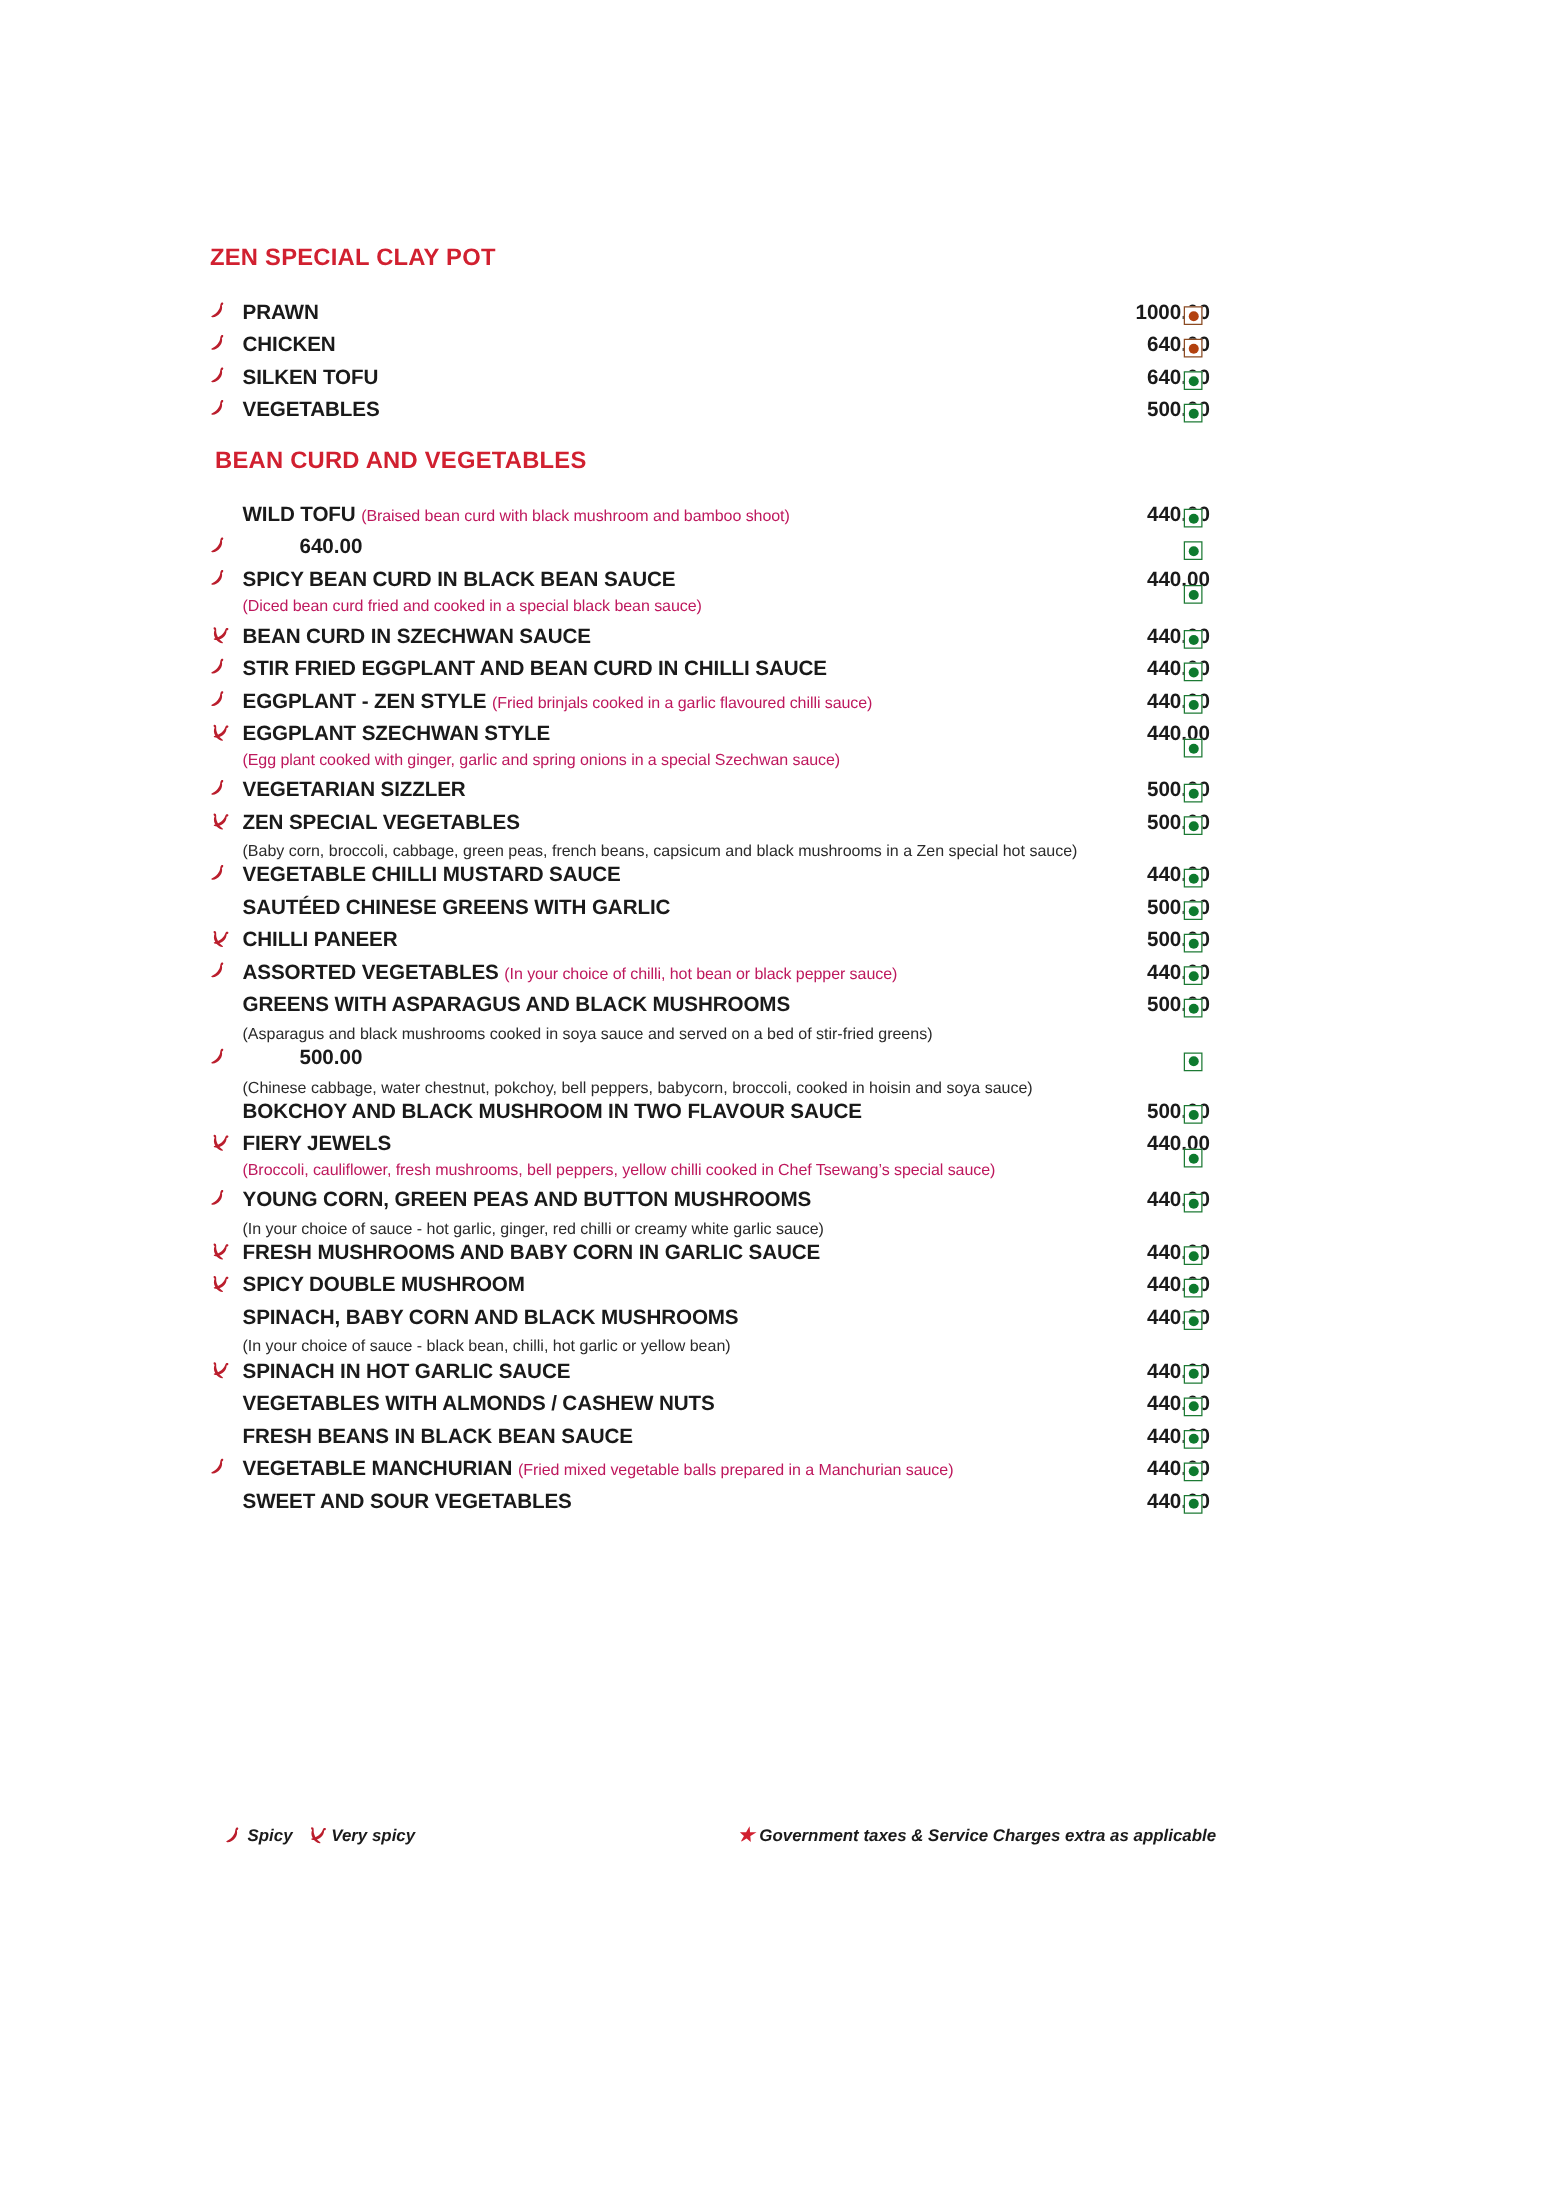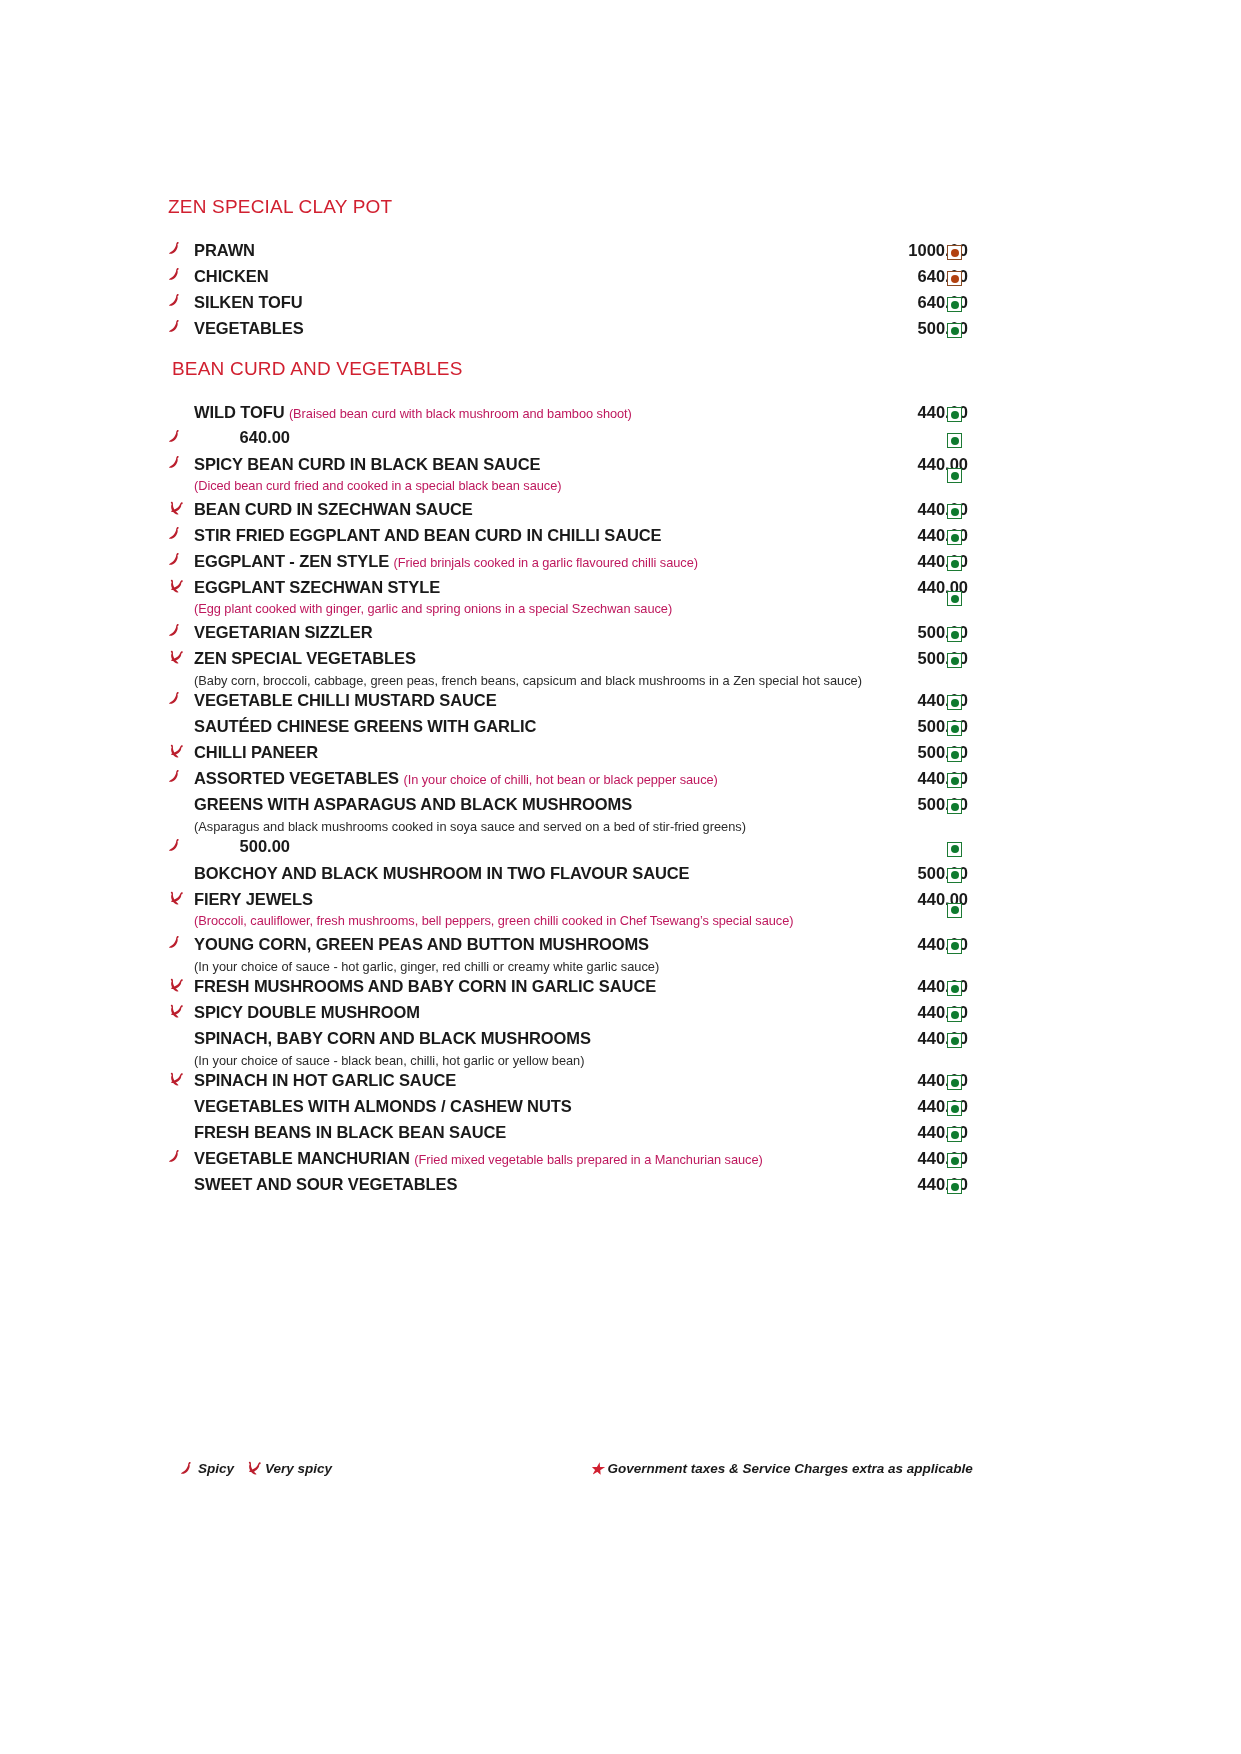--- a/index.html
+++ b/index.html
@@ -20,21 +20,21 @@
   .page {
     position: absolute;
     left: 168px;
     top: 196px;
     width: 800px;
   }
 
   
   .section-title {
     color: #d12030;
-    font-weight: normal;
+    font-weight: bold;
     font-size: 19px;
     letter-spacing: .2px;
     margin: 0 0 6px 0;
   }
   .section-title.second {
     margin-top: 16px;
     margin-left: 4px;
   }
 
   
@@ -357,38 +357,39 @@
       <div class="sub-desc">(Asparagus and black mushrooms cooked in soya sauce and served on a bed of stir-fried greens)</div>
       <div class="row tight">
         <div class="chilli-cell"><svg width="15" height="15" viewBox="0 0 12 13" xmlns="http://www.w3.org/2000/svg">
             <path d="M7.2 1.2c.9-.6 1.6-.2 1.5.6-.1.5-.5.9-1 1.1.5 1.6.1 3.6-1.2 5.3C5.1 10.2 2.8 11.3 1 11.1c-.6-.1-.8-.5-.3-.8 1.6-.9 3.1-2 4.2-3.4 1-1.3 1.6-2.7 1.7-4 .1-.8.3-1.3.6-1.7z" fill="#bb1e2d"></path>
           </svg></div>
         <div class="price">500.00</div>
         <span class="diet" style="left: 779px; top: 7px;">
           <i></i>
         </span>
       </div>
+      <div class="sub-desc">(Chinese cabbage, water chestnut, pokchoy, bell peppers, babycorn, broccoli, cooked in hoisin and soya sauce)</div>
       <div class="row">
         <div class="chilli-cell"></div>
         <div class="namewrap"><span class="item-name">BOKCHOY AND BLACK MUSHROOM IN TWO FLAVOUR SAUCE</span></div>
         <div class="price">500.00</div>
         <span class="diet" style="left: 779px; top: 7px;">
           <i></i>
         </span>
       </div>
       <div class="row">
         <div class="chilli-cell"><svg width="16" height="16" viewBox="0 0 14 13" xmlns="http://www.w3.org/2000/svg">
             <g transform="translate(3.2,0) rotate(14 6 6)">
               <path d="M7.2 1.2c.9-.6 1.6-.2 1.5.6-.1.5-.5.9-1 1.1.5 1.6.1 3.6-1.2 5.3C5.1 10.2 2.8 11.3 1 11.1c-.6-.1-.8-.5-.3-.8 1.6-.9 3.1-2 4.2-3.4 1-1.3 1.6-2.7 1.7-4 .1-.8.3-1.3.6-1.7z" fill="#bb1e2d"></path>
             </g>
             <g transform="translate(-0.6,0.4) scale(-1,1) translate(-11,0) rotate(-10 6 6)">
               <path d="M7.2 1.2c.9-.6 1.6-.2 1.5.6-.1.5-.5.9-1 1.1.5 1.6.1 3.6-1.2 5.3C5.1 10.2 2.8 11.3 1 11.1c-.6-.1-.8-.5-.3-.8 1.6-.9 3.1-2 4.2-3.4 1-1.3 1.6-2.7 1.7-4 .1-.8.3-1.3.6-1.7z" fill="#bb1e2d"></path>
             </g>
           </svg></div>
-        <div class="namewrap"><span class="item-name">FIERY JEWELS</span> <span class="item-desc">(Broccoli, cauliflower, fresh mushrooms, bell peppers, green chilli cooked in Chef Tsewang’s special sauce)</span></div>
+        <div class="namewrap"><span class="item-name">FIERY JEWELS</span> <span class="item-desc">(Broccoli, cauliflower, fresh mushrooms, bell peppers, yellow chilli cooked in Chef Tsewang’s special sauce)</span></div>
         <div class="price">440.00</div>
         <span class="diet" style="left: 779px; top: 16px;">
           <i></i>
         </span>
       </div>
       <div class="row tight">
         <div class="chilli-cell"><svg width="15" height="15" viewBox="0 0 12 13" xmlns="http://www.w3.org/2000/svg">
             <path d="M7.2 1.2c.9-.6 1.6-.2 1.5.6-.1.5-.5.9-1 1.1.5 1.6.1 3.6-1.2 5.3C5.1 10.2 2.8 11.3 1 11.1c-.6-.1-.8-.5-.3-.8 1.6-.9 3.1-2 4.2-3.4 1-1.3 1.6-2.7 1.7-4 .1-.8.3-1.3.6-1.7z" fill="#bb1e2d"></path>
           </svg></div>
         <div class="namewrap"><span class="item-name">YOUNG CORN, GREEN PEAS AND BUTTON MUSHROOMS</span></div>

